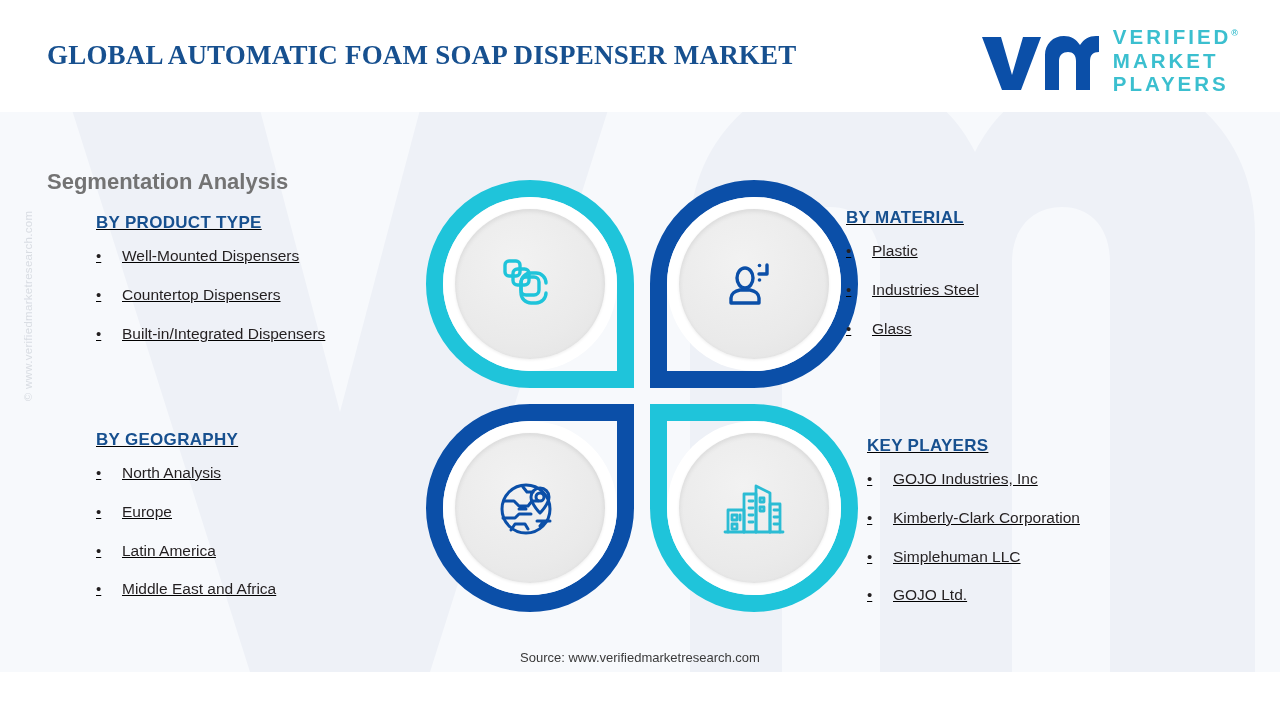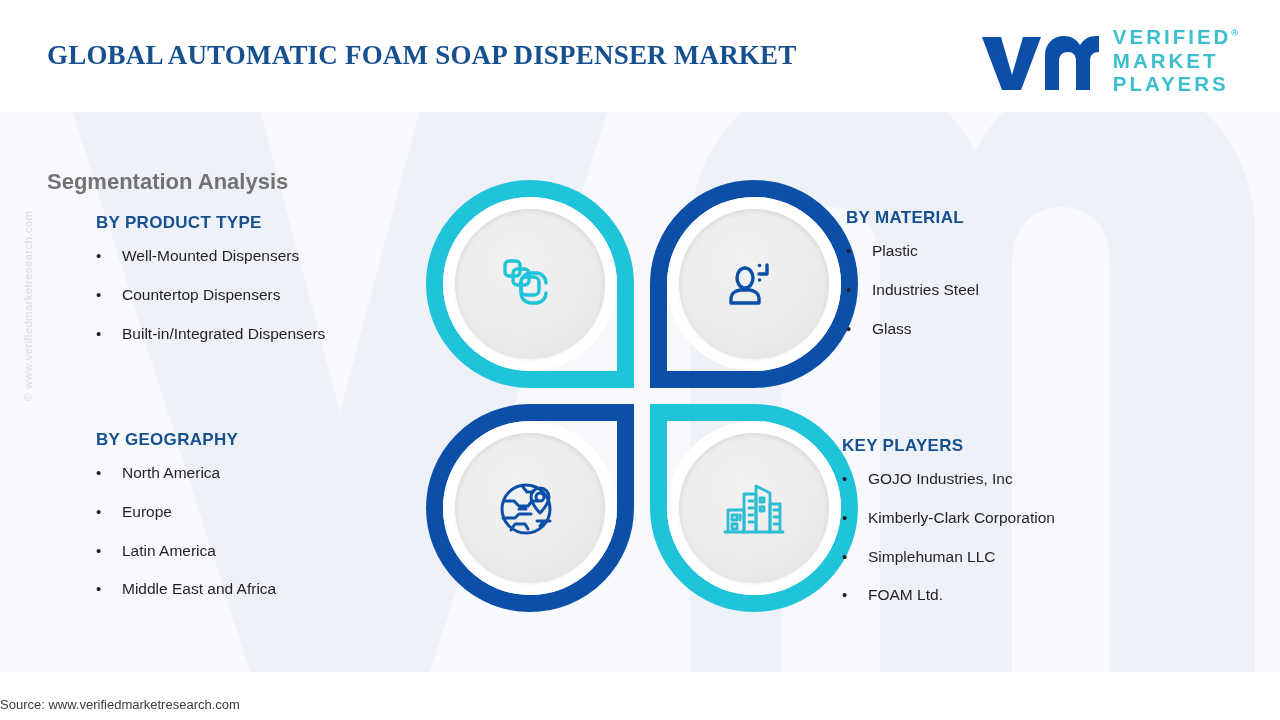--- a/index.html
+++ b/index.html
@@ -45,40 +45,40 @@
 
   
   .seg-heading{
     position:absolute;left:47px;top:137px;z-index:4;
     font-size:22px;font-weight:bold;color:#737373;
     white-space:nowrap;
     margin-top:32px;
   }
 
   
-  .block{position:absolute;z-index:4;}
+  .block{position:absolute;z-index:4;text-decoration:underline;}
   .block h3{
     margin:0 0 14px 0;font-size:17px;font-weight:bold;color:#17508f;
     letter-spacing:.3px;white-space:nowrap;
   }
   .bullets{list-style:none;margin:0;padding:0;}
   .bullets li{
     display:flex;align-items:flex-start;
     font-size:15.5px;color:#231f20;margin-bottom:21px;white-space:nowrap;
   }
   .bullets li .dot{
     display:inline-block;width:26px;flex:0 0 26px;
     color:#231f20;font-size:15px;line-height:1.15;
   }
   .bullets li .txt{line-height:1.15;}
 
   #b-product{left:96px;top:213px;}
   #b-material{left:846px;top:208px;}
   #b-geography{left:96px;top:430px;}
-  #b-players{left:842px;top:436px;}
+  #b-players{left:867px;top:436px;}
 
   
   .quad{position:absolute;left:426px;top:180px;width:432px;height:432px;z-index:3;}
   .q{position:absolute;width:208px;height:208px;}
   .ring{
     position:absolute;inset:0;
     box-sizing:border-box;
     border:17px solid #1fc4da;
   }
   .q.tl{left:0;top:0;}
@@ -110,21 +110,21 @@
   
   .side-wm{
     position:absolute;left:-92px;top:300px;width:240px;
     transform:rotate(-90deg);transform-origin:center;
     font-size:11.5px;color:#d9dde3;letter-spacing:.3px;
     text-align:center;white-space:nowrap;z-index:6;
   }
 
   
   .footer{
-    position:absolute;left:0;top:697px;width:1280px;
+    position:absolute;left:0;top:650px;width:1280px;text-align:center;
     font-size:13px;color:#3a3a3a;z-index:6;
   }
 </style>
 </head>
 <body>
 
 <div id="page">
 
   <div class="bg-band">
     <svg class="wm-svg" viewBox="0 0 1280 560">
@@ -194,21 +194,21 @@
           <span class="txt">Glass</span>
         </li>
     </ul>
   </div>
 
   <div class="block" id="b-geography">
     <h3>BY GEOGRAPHY</h3>
     <ul class="bullets">
       <li>
           <span class="dot">•</span>
-          <span class="txt">North America</span>
+          <span class="txt">North Analysis</span>
         </li>
       <li>
           <span class="dot">•</span>
           <span class="txt">Europe</span>
         </li>
       <li>
           <span class="dot">•</span>
           <span class="txt">Latin America</span>
         </li>
       <li>
@@ -228,21 +228,21 @@
       <li>
           <span class="dot">•</span>
           <span class="txt">Kimberly-Clark Corporation</span>
         </li>
       <li>
           <span class="dot">•</span>
           <span class="txt">Simplehuman LLC</span>
         </li>
       <li>
           <span class="dot">•</span>
-          <span class="txt">FOAM Ltd.</span>
+          <span class="txt">GOJO Ltd.</span>
         </li>
     </ul>
   </div>
 
   <div class="quad">
 
     <div class="q tl">
       <div class="ring"></div>
       <div class="inner">
         <div class="disc">

